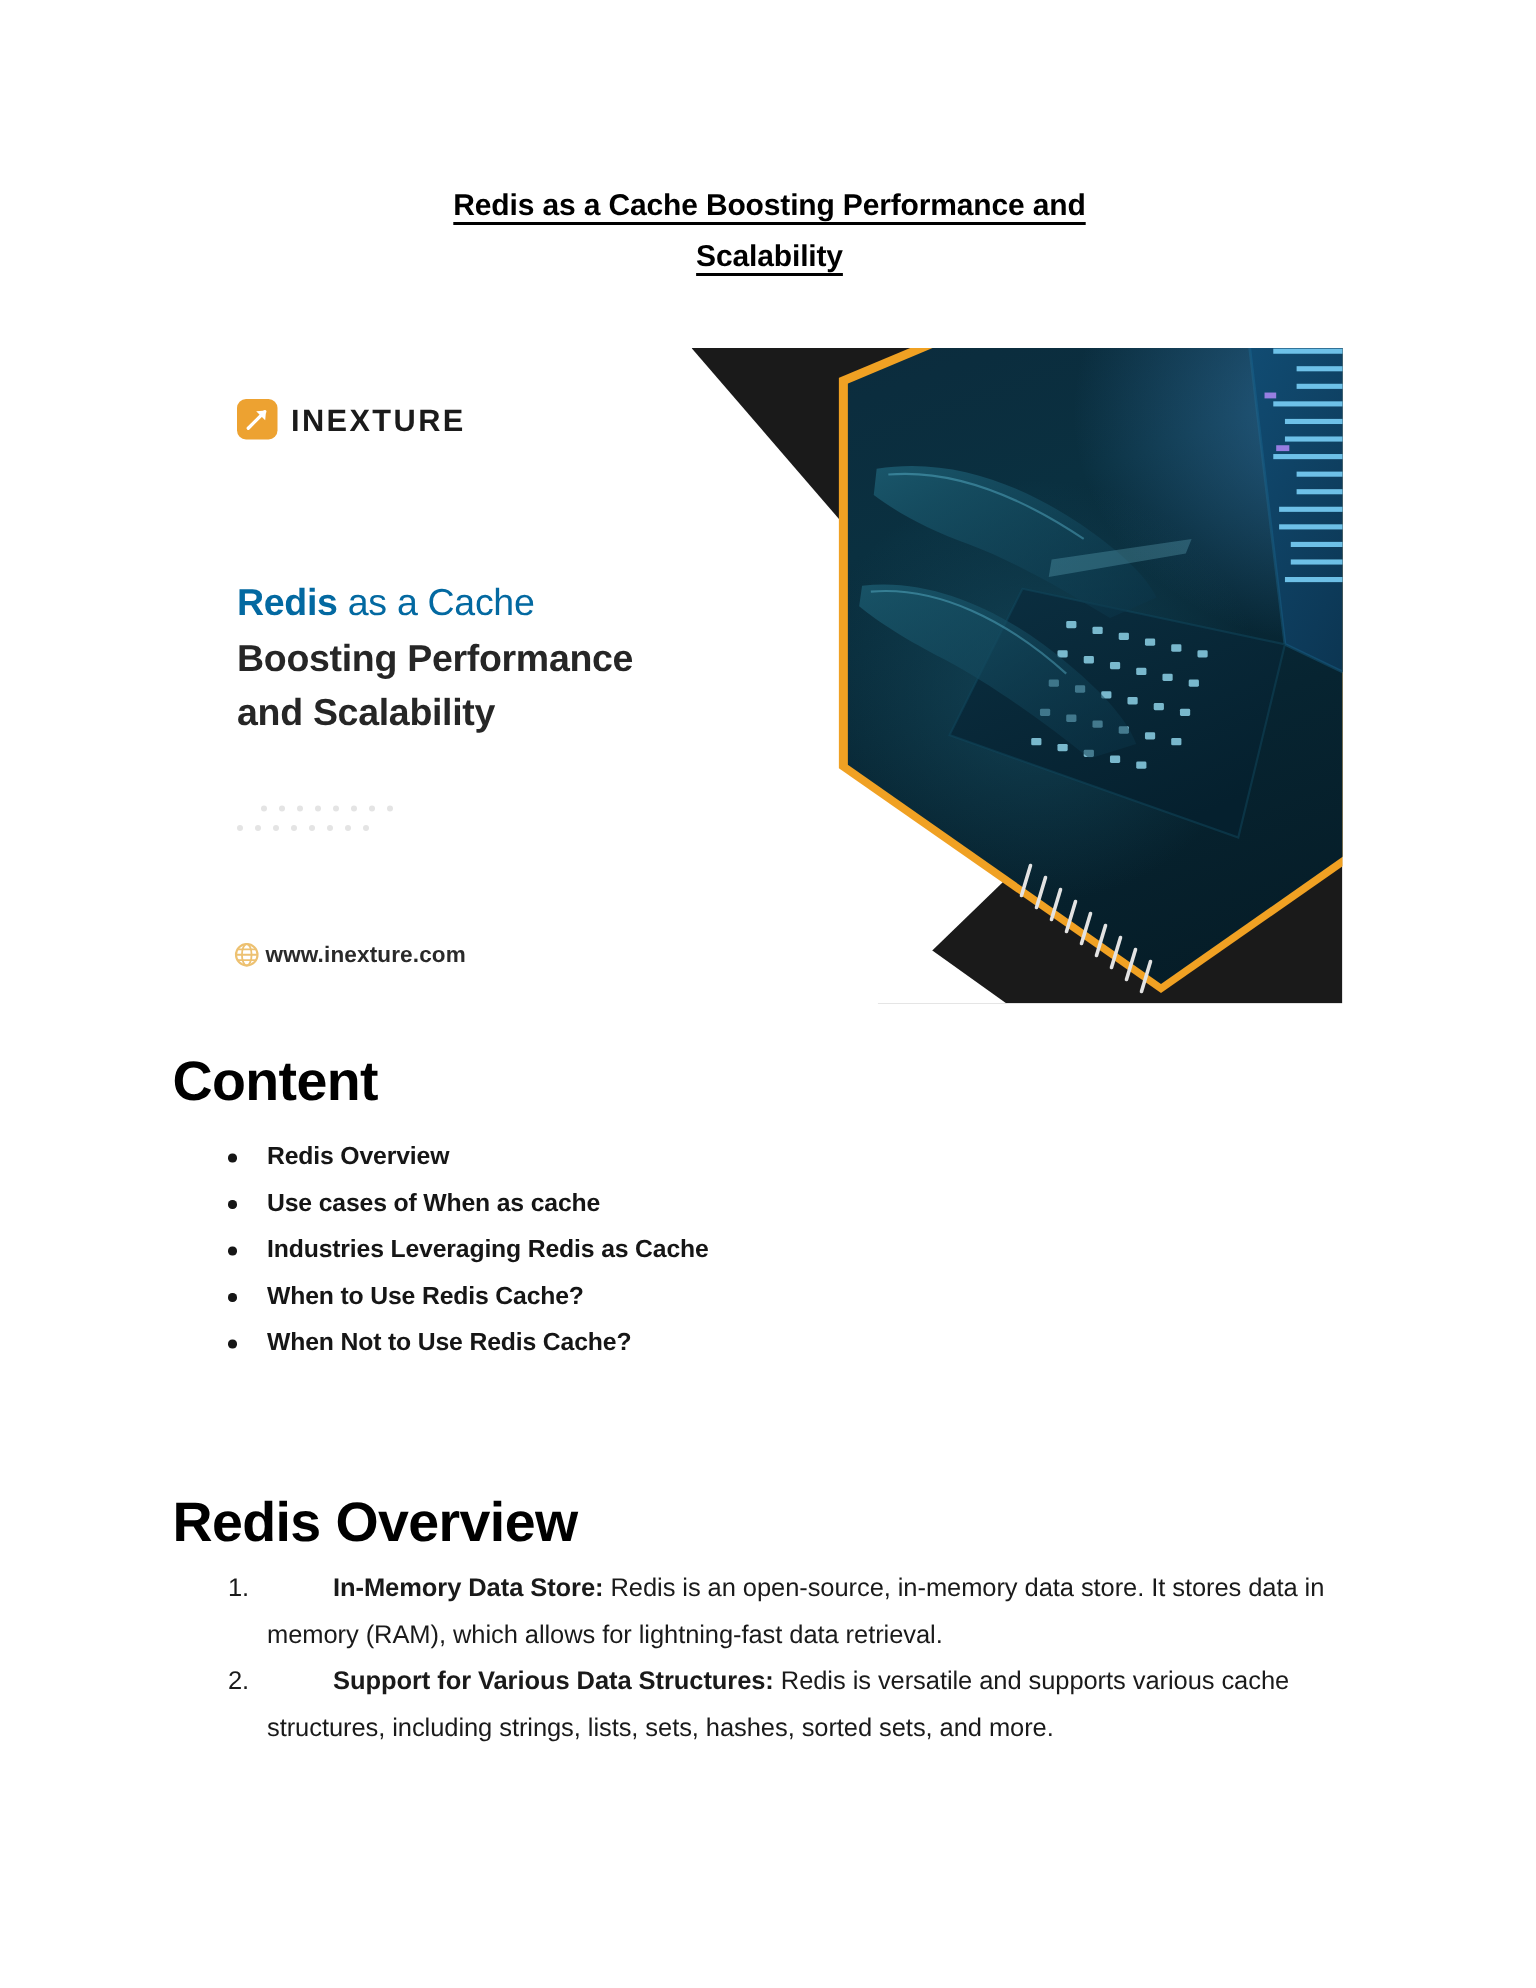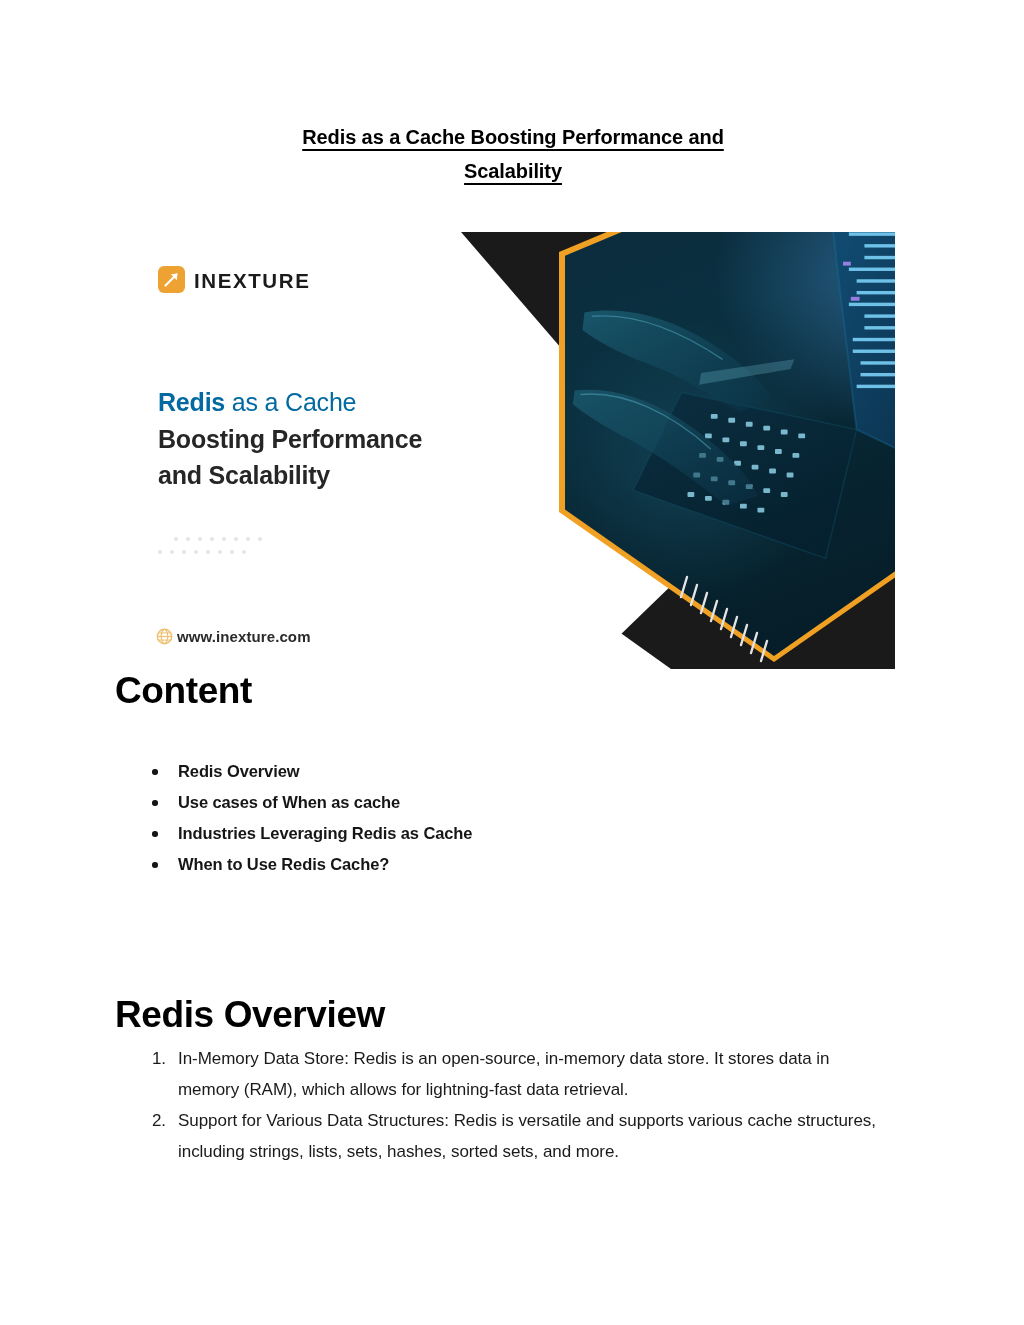--- a/index.html
+++ b/index.html
@@ -187,21 +187,21 @@
   }
 
   
   .h-section {
     position: absolute;
     left: 115px;
     font-weight: 700;
     color: #000000;
     letter-spacing: -0.4px;
   }
-  #heading-content { top: 670px; font-size: 37px; }
+  #heading-content { top: 700px; font-size: 37px; }
   #heading-overview { top: 994px; font-size: 37px; }
 
   
   .bullet-list {
     position: absolute;
     left: 146px;
     top: 756px;
     margin: 0;
     padding: 0;
     list-style: none;
@@ -248,21 +248,21 @@
   }
   .num-list li .marker {
     position: absolute;
     left: 4px;
     top: 0;
     width: 22px;
     text-align: right;
     font-size: 17px;
     color: #1a1a1a;
   }
-  .num-list li b { font-weight: 400; }
+  .num-list li b { font-weight: 700; margin-left: 44px; }
 </style>
 </head>
 <body>
 
 <div class="page">
 
   <div class="doc-title">
     <span class="tline">Redis as a Cache Boosting Performance and</span><br>
     <span class="tline">Scalability</span>
   </div>
@@ -434,20 +434,21 @@
     </div>
   </div>
 
   <div class="h-section" id="heading-content">Content</div>
 
   <ul class="bullet-list">
     <li><span class="dot"></span><span>Redis Overview</span></li>
     <li><span class="dot"></span><span>Use cases of When as cache</span></li>
     <li><span class="dot"></span><span>Industries Leveraging Redis as Cache</span></li>
     <li><span class="dot"></span><span>When to Use Redis Cache?</span></li>
+    <li><span class="dot"></span><span>When Not to Use Redis Cache?</span></li>
   </ul>
 
   <div class="h-section" id="heading-overview">Redis Overview</div>
 
   <ol class="num-list">
     <li>
       <span class="marker">1.</span>
       <b>In-Memory Data Store:</b><span> Redis is an open-source, in-memory data store. It stores data in memory (RAM), which allows for lightning-fast data retrieval.</span>
     </li>
     <li>

